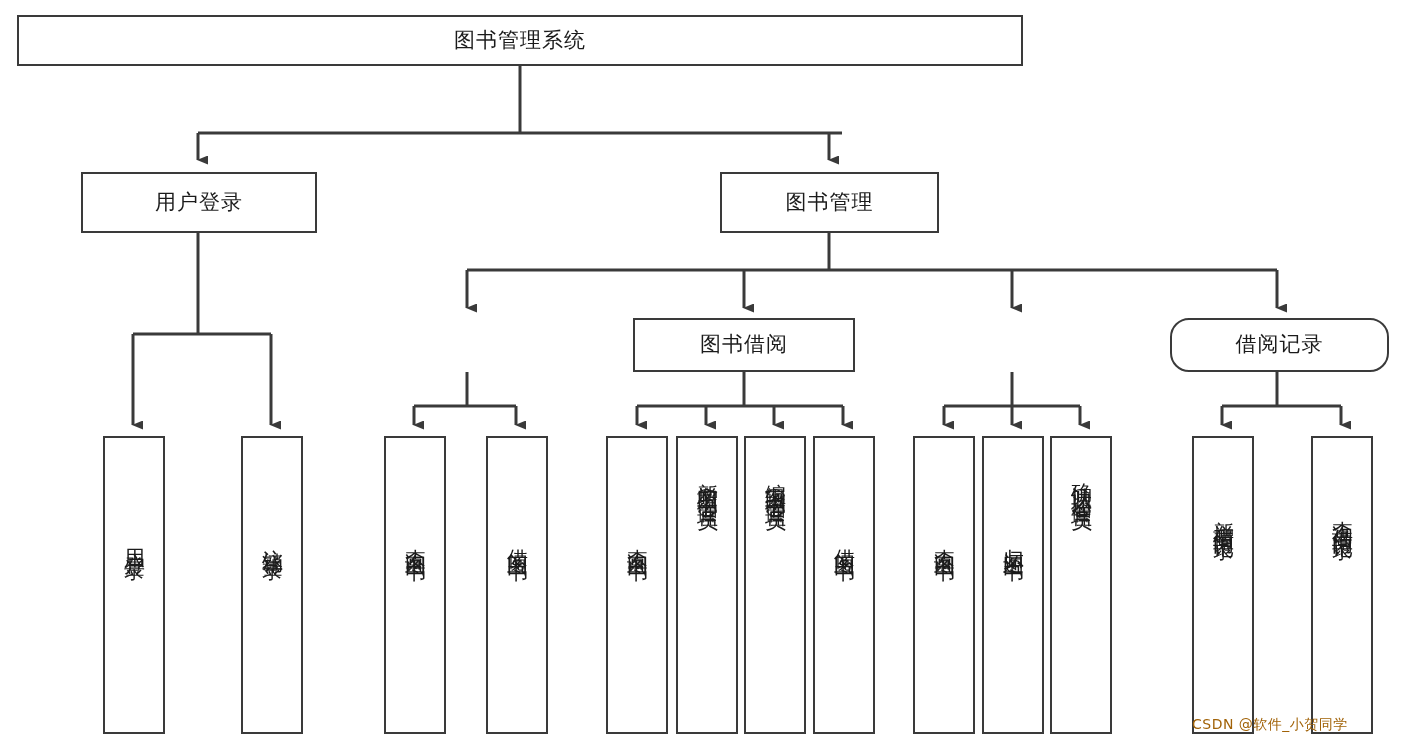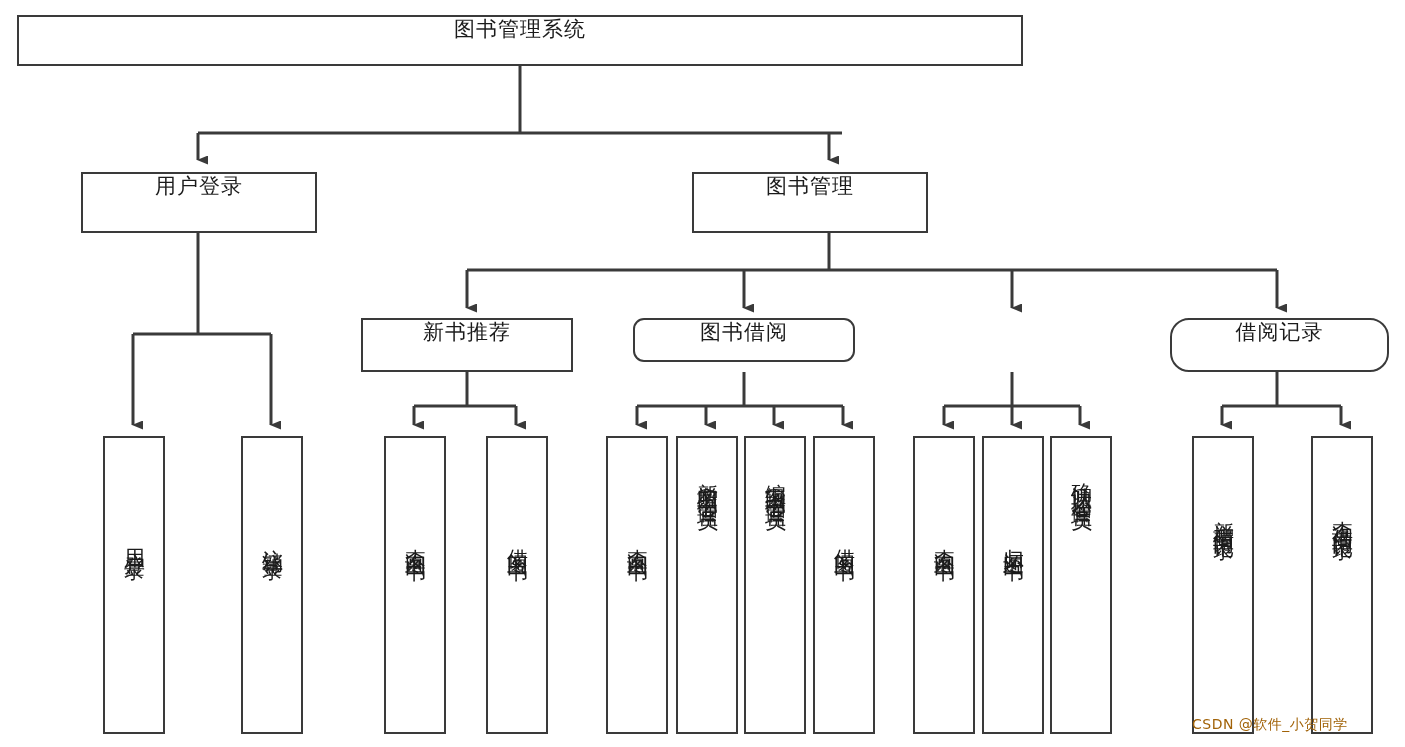--- a/index.html
+++ b/index.html
@@ -25,20 +25,21 @@
     top: 0;
     width: 1405px;
     height: 747px;
   }
   .node {
     position: absolute;
     box-sizing: border-box;
     border: 2px solid #3a3a3a;
     background: #ffffff;
     display: flex;
+    align-items: center;
     justify-content: center;
     color: #1b1b1b;
   }
   .node.horizontal .node-label {
     font-size: 21px;
     line-height: 1.2;
     letter-spacing: 1px;
     white-space: nowrap;
   }
   .node.vertical {
@@ -126,28 +127,25 @@
     </g>
   </svg>
 
   <div class="node horizontal" style="left:17px; top:15px; width:1006px; height:51px;">
     <span class="node-label">图书管理系统</span>
   </div>
 
   <div class="node horizontal" style="left:81px; top:172px; width:236px; height:61px;">
     <span class="node-label">用户登录</span>
   </div>
-  <div class="node horizontal" style="left:692px; top:172px; width:236px; height:61px;">
+  <div class="node horizontal" style="left:720px; top:172px; width:219px; height:61px;">
     <span class="node-label">图书管理</span>
   </div>
 
-  <div class="node horizontal" style="left:361px; top:318px; width:212px; height:54px;">
-    <span class="node-label">新书推荐</span>
-  </div>
-  <div class="node horizontal" style="left:633px; top:318px; width:222px; height:44px;border-radius:11px;">
+  <div class="node horizontal" style="left:633px; top:318px; width:222px; height:54px;">
     <span class="node-label">图书借阅</span>
   </div>
   <div class="node horizontal" style="left:1170px; top:318px; width:219px; height:54px;border-radius:19px;">
     <span class="node-label">借阅记录</span>
   </div>
 
   <div class="node vertical short" style="left:103px; top:436px; width:62px; height:298px;">
     <span class="node-label">用户登录</span>
   </div>
   <div class="node vertical short" style="left:241px; top:436px; width:62px; height:298px;">

